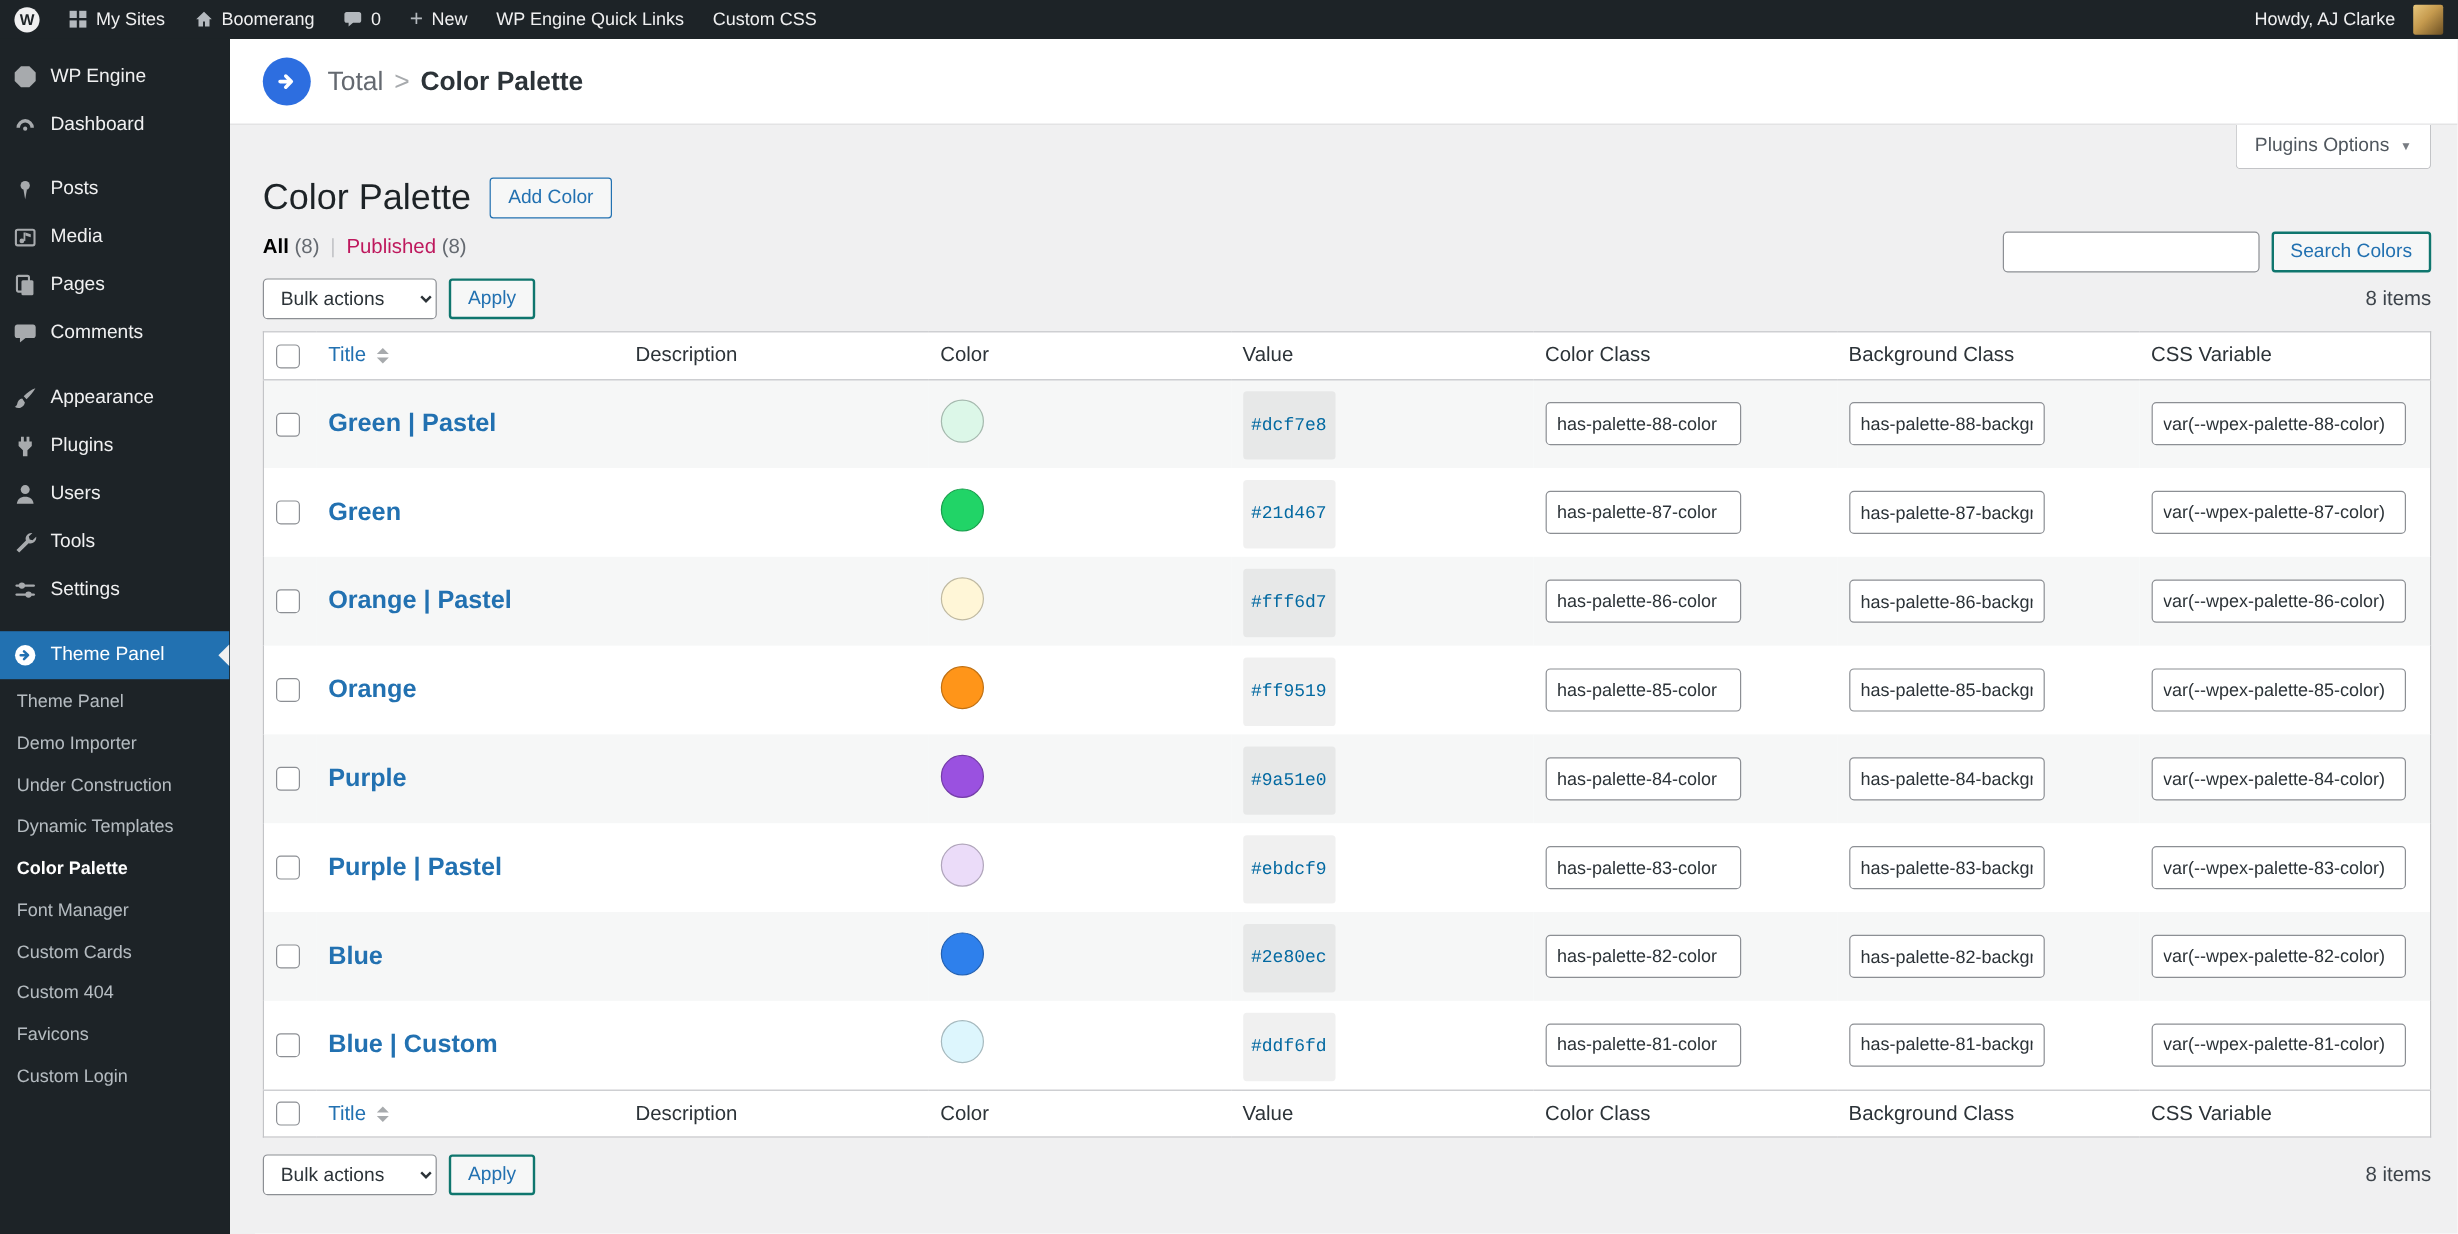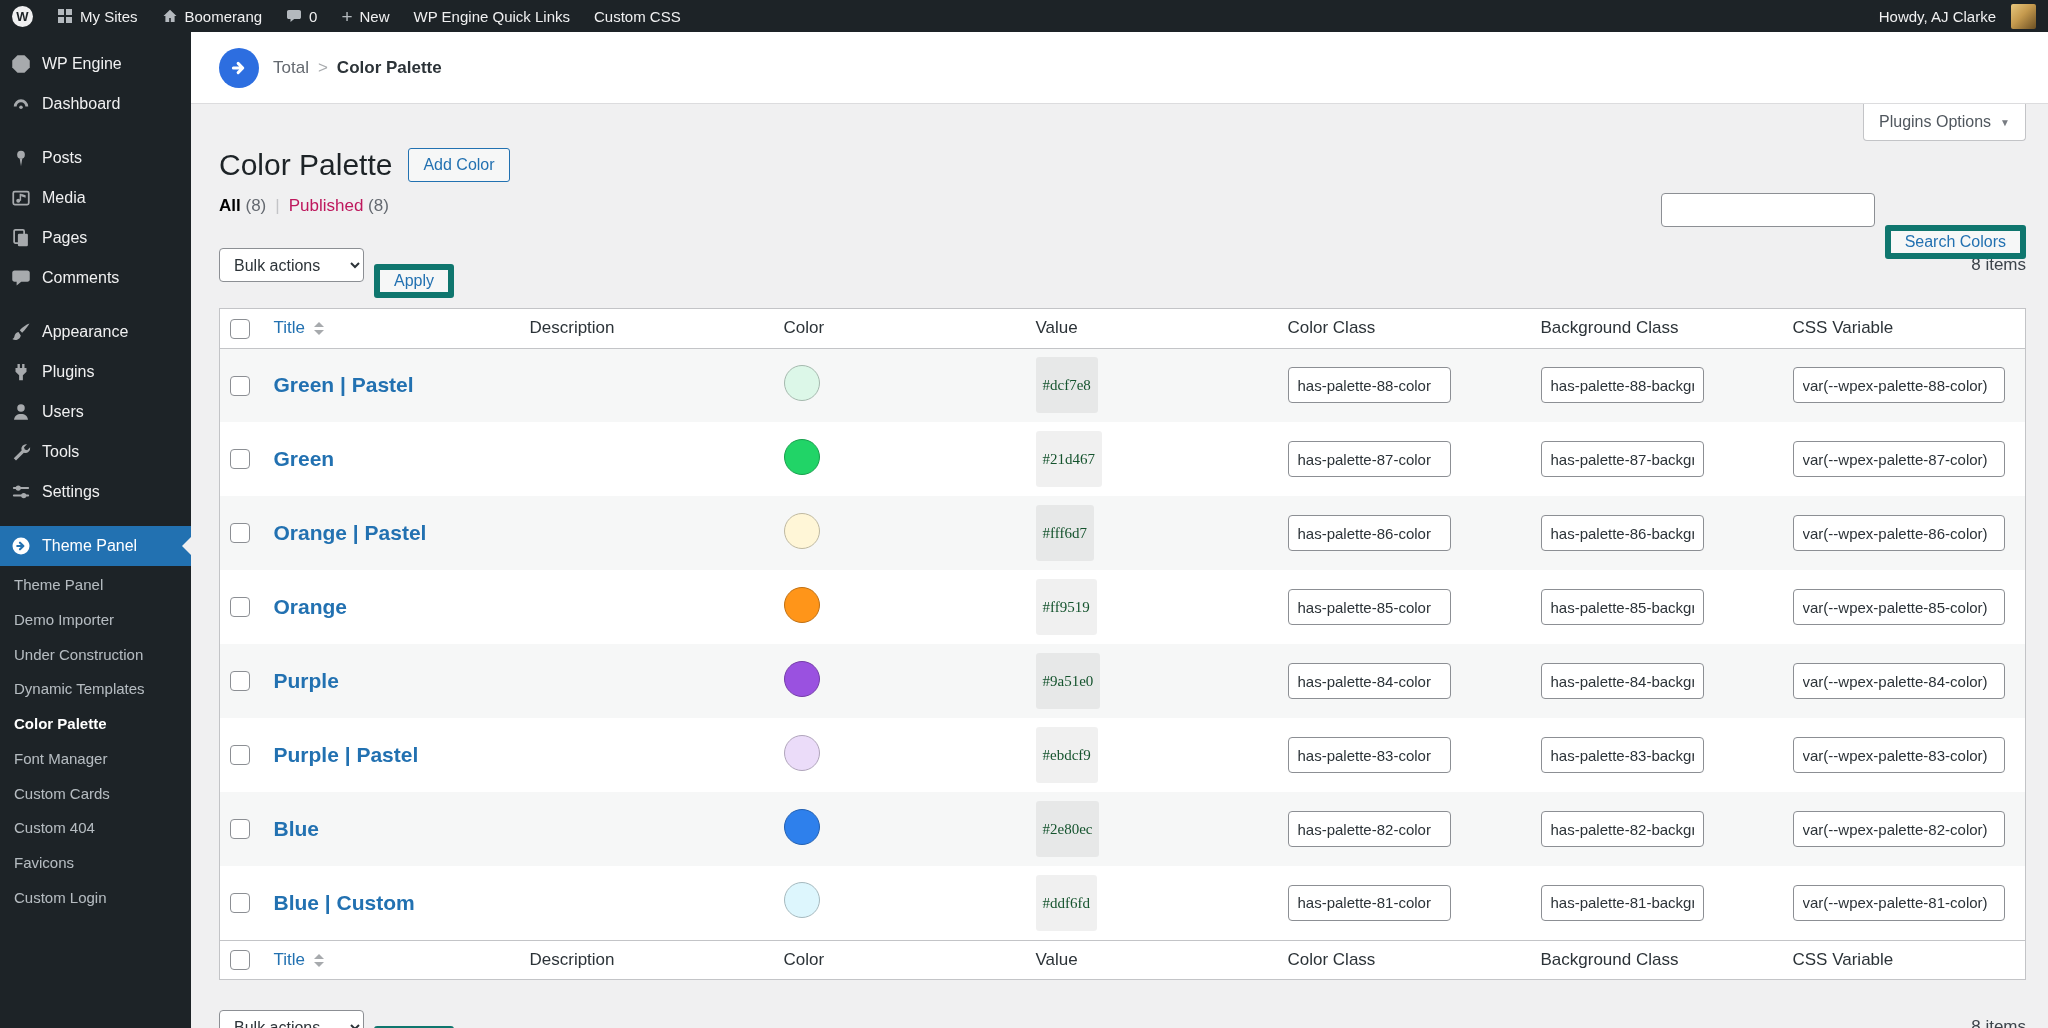--- a/index.html
+++ b/index.html
@@ -67,21 +67,21 @@
   .crumb-bar {
     height: 72px; background: #fff; border-bottom: 1px solid #dcdcde;
     display: flex; align-items: center; gap: 14px; padding: 0 28px;
   }
   .total-logo {
     width: 40px; height: 40px; border-radius: 50%; background: #2d6ee0;
     display: flex; align-items: center; justify-content: center;
   }
   .total-logo svg, .tp-arrow { width: 20px; height: 20px; }
   .total-logo path { fill: none; stroke: #fff; stroke-width: 2.4; stroke-linecap: round; stroke-linejoin: round; }
-  .crumb { font-size: 17px; color: #646970; display: flex; gap: 9px; align-items: flex-start; }
+  .crumb { font-size: 22px; color: #646970; display: flex; gap: 9px; align-items: flex-start; }
   .crumb a { color: #646970; }
   .crumb-sep { color: #a7aaad; }
   .crumb strong { color: #2c3338; font-weight: 700; }
 
   .screen-options {
     position: absolute; top: 72px; right: 22px;
     background: #fff; border: 1px solid #c3c4c7; border-top: none;
     border-radius: 0 0 4px 4px; padding: 9px 15px;
     font-family: inherit; font-size: 16px; color: #50575e;
     display: flex; align-items: center; gap: 9px; cursor: pointer;
@@ -96,22 +96,22 @@
     font-size: 16px; padding: 7px 14px; border: 1px solid #2271b1;
     border-radius: 3px; color: #2271b1; background: #f6f7f7; cursor: pointer;
   }
   .search-box { position: absolute; top: 89px; right: 22px; display: flex; gap: 10px; }
   .search-box input {
     width: 214px; height: 34px; border: 1px solid #8c8f94; border-radius: 4px;
     background: #fff; padding: 0 10px; font-size: 16px; font-family: inherit;
   }
   .btn {
     height: 34px; padding: 0 14px; font-size: 16px; font-family: inherit;
-    border: 6px solid #0f766e; border-radius: 3px;
-    background: #f6f7f7; color: #2271b1; cursor: pointer; white-space: nowrap; margin-top: 32px;
+    border: 2px solid #0f766e; border-radius: 3px;
+    background: #f6f7f7; color: #2271b1; cursor: pointer; white-space: nowrap;
   }
   .subsubsub { margin-top: 14px; font-size: 17px; color: #646970; display: flex; gap: 9px; align-items: center; }
   .subsubsub .current strong { color: #000; font-weight: 700; }
   .subsubsub .count { color: #646970; }
   .subsubsub .blue { color: #be185d; }
   .pipe { color: #c3c4c7; }
 
   .tablenav { display: flex; align-items: center; gap: 10px; margin-top: 16px; }
   .tablenav.bottom { margin-top: 14px; }
   .tablenav select {
@@ -141,21 +141,21 @@
   .list-table tbody tr:nth-child(odd) { background: #f6f7f7; }
   .list-table tbody td { padding: 8px 10px; vertical-align: middle; }
   input[type="checkbox"] {
     appearance: none; -webkit-appearance: none;
     width: 20px; height: 20px; border: 1px solid #8c8f94; border-radius: 4px;
     background: #fff; cursor: pointer; vertical-align: middle;
   }
   .title-cell a { color: #2271b1; font-weight: 700; font-size: 21px; }
   .swatch { display: inline-block; width: 36px; height: 36px; border-radius: 50%; border: 1px solid rgba(0,0,0,.25); }
   .value-cell code {
-    font-family: Liberation Serif, serif; font-size: 15px; color: #14532d;
+    font-family: Liberation Mono, monospace; font-size: 15px; color: #0369a1;
     background: rgba(0,0,0,.06); padding: 20px 7px; border-radius: 3px;
   }
   .class-input {
     width: 163px; height: 36px; border: 1px solid #8c8f94; border-radius: 4px;
     background: #fff; padding: 0 9px; font-size: 15px; color: #2c3338; font-family: inherit;
   }
   .class-input.cssvar { width: 212px; }
 </style>
 </head>
 <body>

